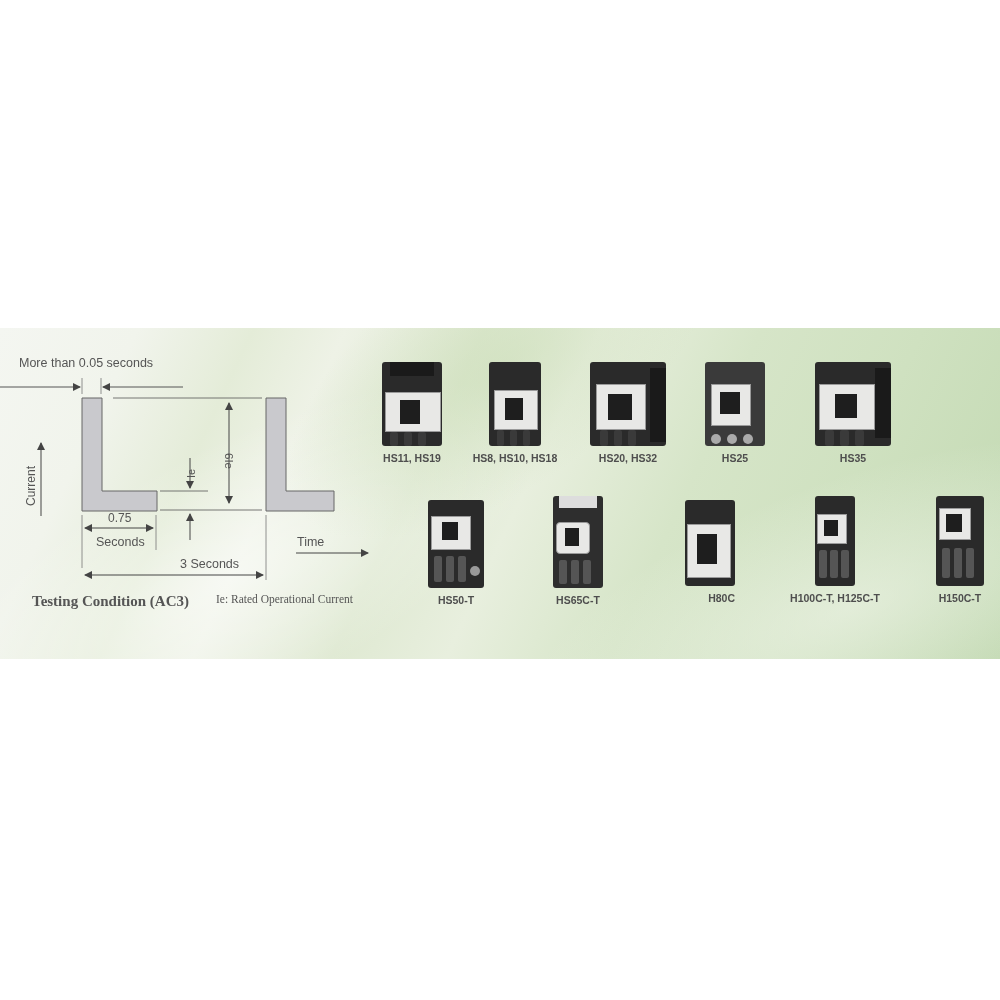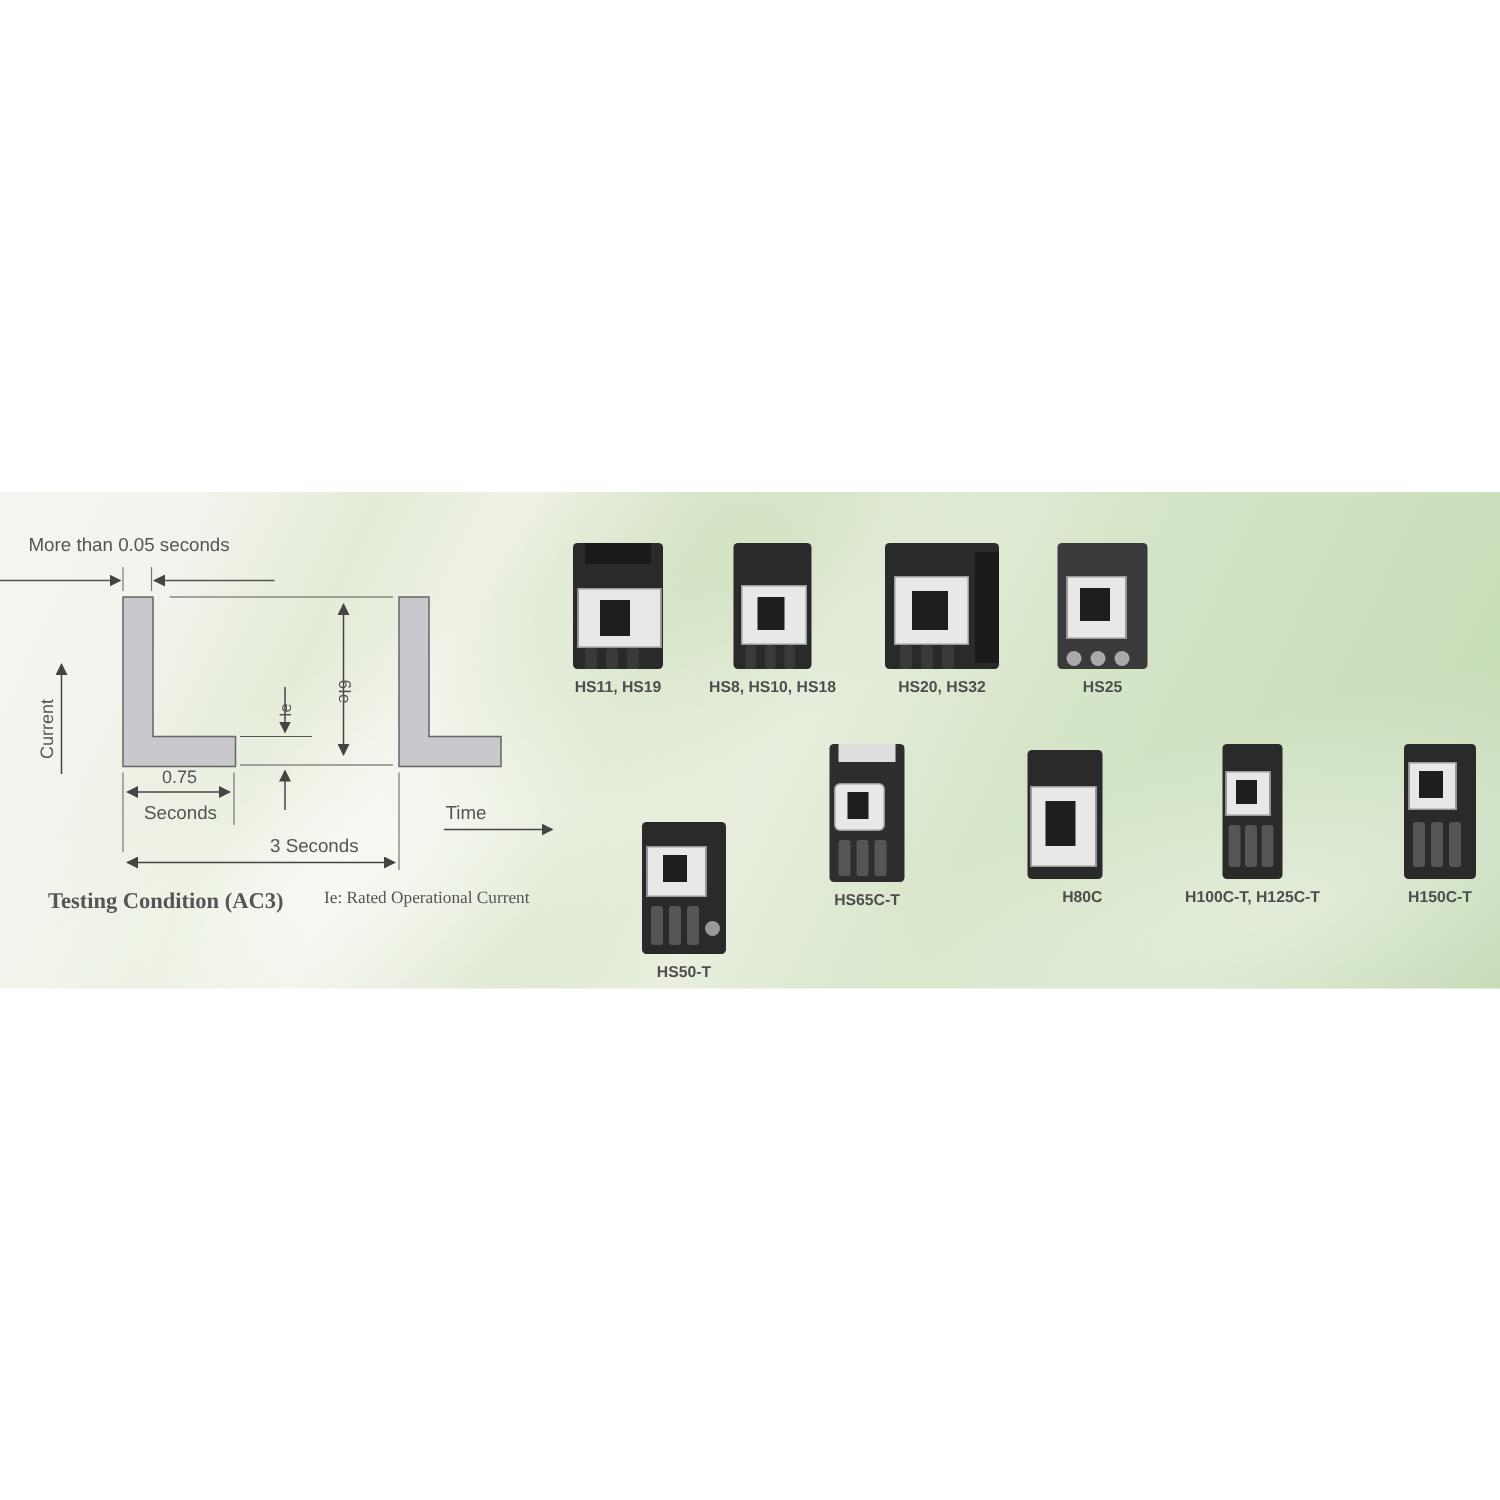--- a/index.html
+++ b/index.html
@@ -131,23 +131,34 @@
       <div class="contactor" style="width:60px;height:84px;background:#3a3a3a;">
         <div class="face" style="left:6px;top:22px;width:38px;height:40px;"></div>
         <div class="coil" style="left:15px;top:30px;width:20px;height:22px;"></div>
         <div class="term" style="left:6px;top:72px;width:10px;height:10px;background:#aaa;border-radius:50%;"></div>
         <div class="term" style="left:22px;top:72px;width:10px;height:10px;background:#aaa;border-radius:50%;"></div>
         <div class="term" style="left:38px;top:72px;width:10px;height:10px;background:#aaa;border-radius:50%;"></div>
       </div>
       <div class="label">HS25</div>
     </div>
 
-
-
-    <div class="prod" style="left:46px;top:172px;width:80px;margin-top:48px;">
+    <div class="prod" style="left:438px;top:34px;width:90px;">
+      <div class="contactor" style="width:76px;height:84px;">
+        <div class="side" style="left:60px;top:6px;width:16px;height:70px;"></div>
+        <div class="face" style="left:4px;top:22px;width:54px;height:44px;"></div>
+        <div class="coil" style="left:20px;top:32px;width:22px;height:24px;"></div>
+        <div class="term" style="left:10px;top:68px;width:9px;height:16px;"></div>
+        <div class="term" style="left:25px;top:68px;width:9px;height:16px;"></div>
+        <div class="term" style="left:40px;top:68px;width:9px;height:16px;"></div>
+      </div>
+      <div class="label">HS35</div>
+    </div>
+
+
+    <div class="prod" style="left:46px;top:172px;width:80px;">
       <div class="contactor" style="width:56px;height:88px;">
         <div class="face" style="left:3px;top:16px;width:38px;height:32px;"></div>
         <div class="coil" style="left:14px;top:22px;width:16px;height:18px;"></div>
         <div class="term" style="left:6px;top:56px;width:8px;height:26px;background:#555;"></div>
         <div class="term" style="left:18px;top:56px;width:8px;height:26px;background:#555;"></div>
         <div class="term" style="left:30px;top:56px;width:8px;height:26px;background:#555;"></div>
         <div class="term" style="left:42px;top:66px;width:10px;height:10px;background:#999;border-radius:50%;"></div>
       </div>
       <div class="label">HS50-T</div>
     </div>

